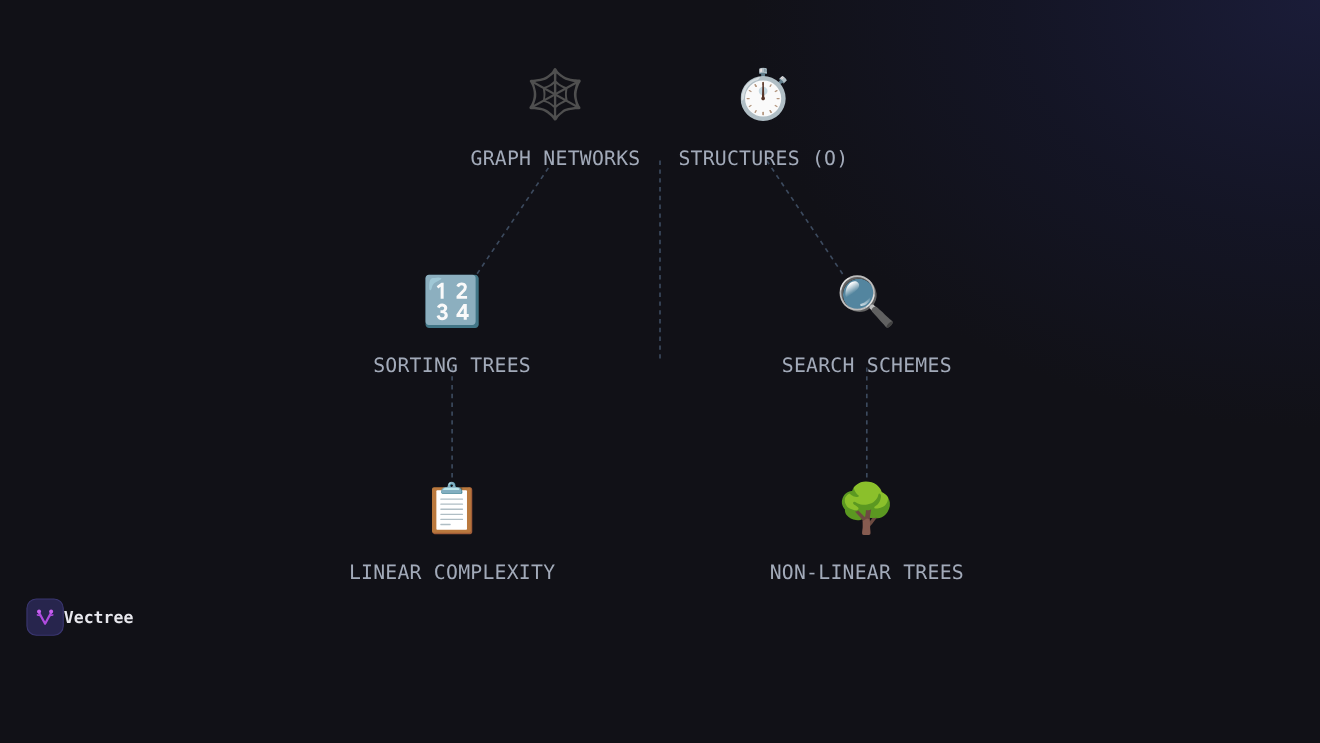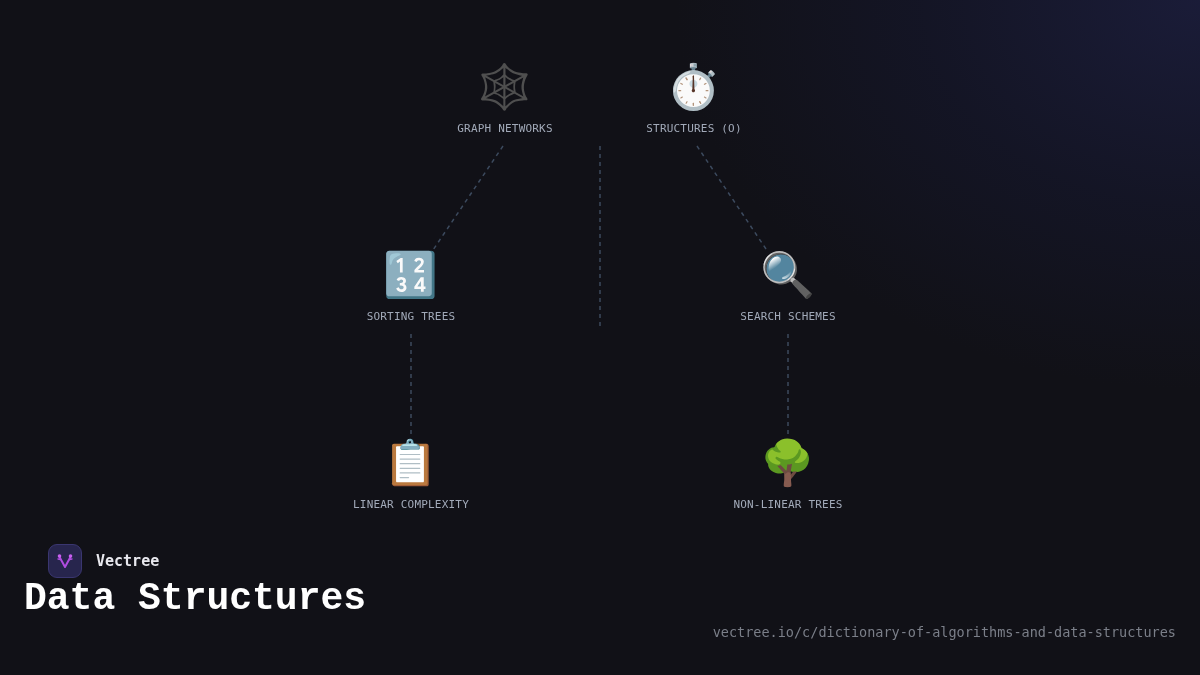--- a/index.html
+++ b/index.html
@@ -26,30 +26,30 @@
       width: 200px;
       display: flex; flex-direction: column; align-items: center;
       transform: translateX(-50%);
     }
     .node .icon {
       font-size: 44px; line-height: 54px; height: 54px;
       font-family: "DejaVu Sans", sans-serif;
     }
     .node .icon.mono { filter: grayscale(1) brightness(0.8); }
     .node .label {
-      margin-top: 8px;
+      margin-top: 20px;
       font-family: "DejaVu Sans Mono", "Liberation Mono", monospace;
-      font-size: 11px;
+      font-size: 18px;
       letter-spacing: 0.2px;
       color: #a2aab9;
       white-space: nowrap;
     }
     .brand {
       position: absolute; left: 24px; top: 544px;
-      display: flex; align-items: center; gap: 14px; margin-left: 24px;
+      display: flex; align-items: center; gap: 0;
     }
     .brand-logo {
       width: 34px; height: 34px;
       border-radius: 9px;
       background: #27254d;
       border: 1px solid #3a3670;
       display: flex; align-items: center; justify-content: center;
     }
     .brand-name {
       font-family: "DejaVu Sans Mono", "Liberation Mono", monospace;
@@ -125,18 +125,16 @@
         <path d="M4 5 L10 16 L16 5" stroke="#b04ce0" stroke-width="2" fill="none" stroke-linecap="round" stroke-linejoin="round"></path>
         <circle cx="4.5" cy="5" r="1.8" fill="#c860f0"></circle>
         <circle cx="15.5" cy="5" r="1.8" fill="#c860f0"></circle>
         <path d="M3 8 L5.5 8.5 M17 8 L14.5 8.5" stroke="#b04ce0" stroke-width="1.4" stroke-linecap="round"></path>
       </svg>
     </div>
     <span class="brand-name">Vectree</span>
   </div>
 
   <div class="title">
-    <div>Data Structures</div>
   </div>
 
-  <div class="url">vectree.io/c/dictionary-of-algorithms-and-data-structures</div>
 
 </div>
 
 </body></html>

